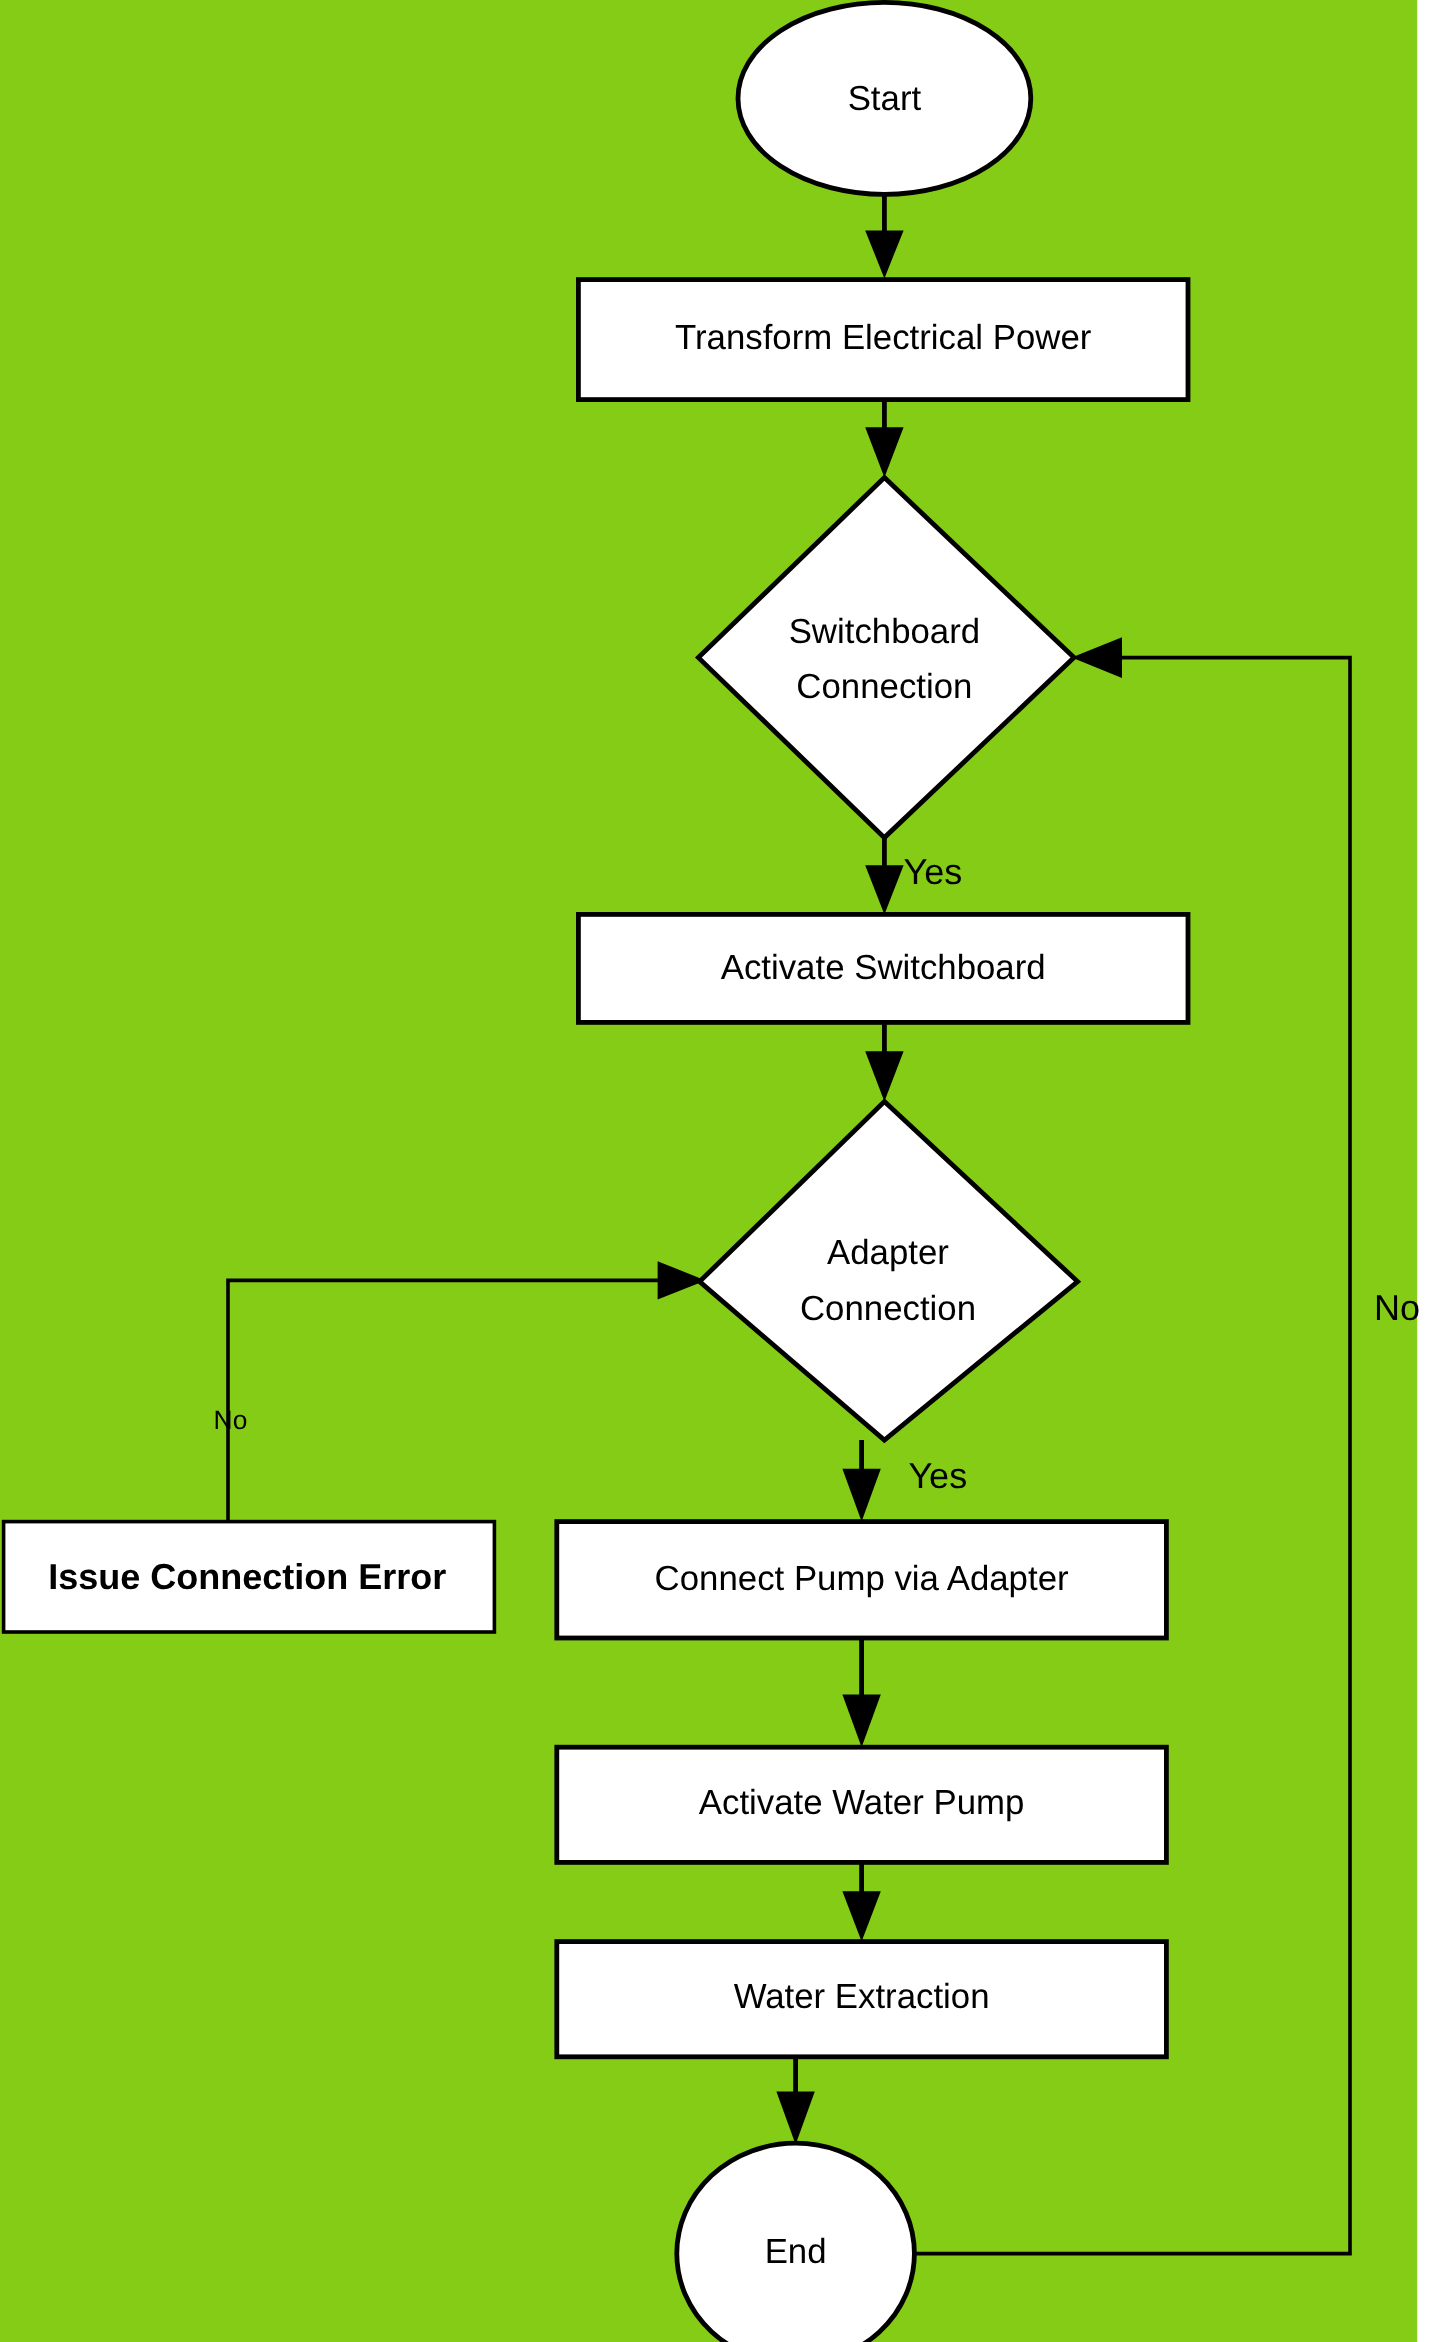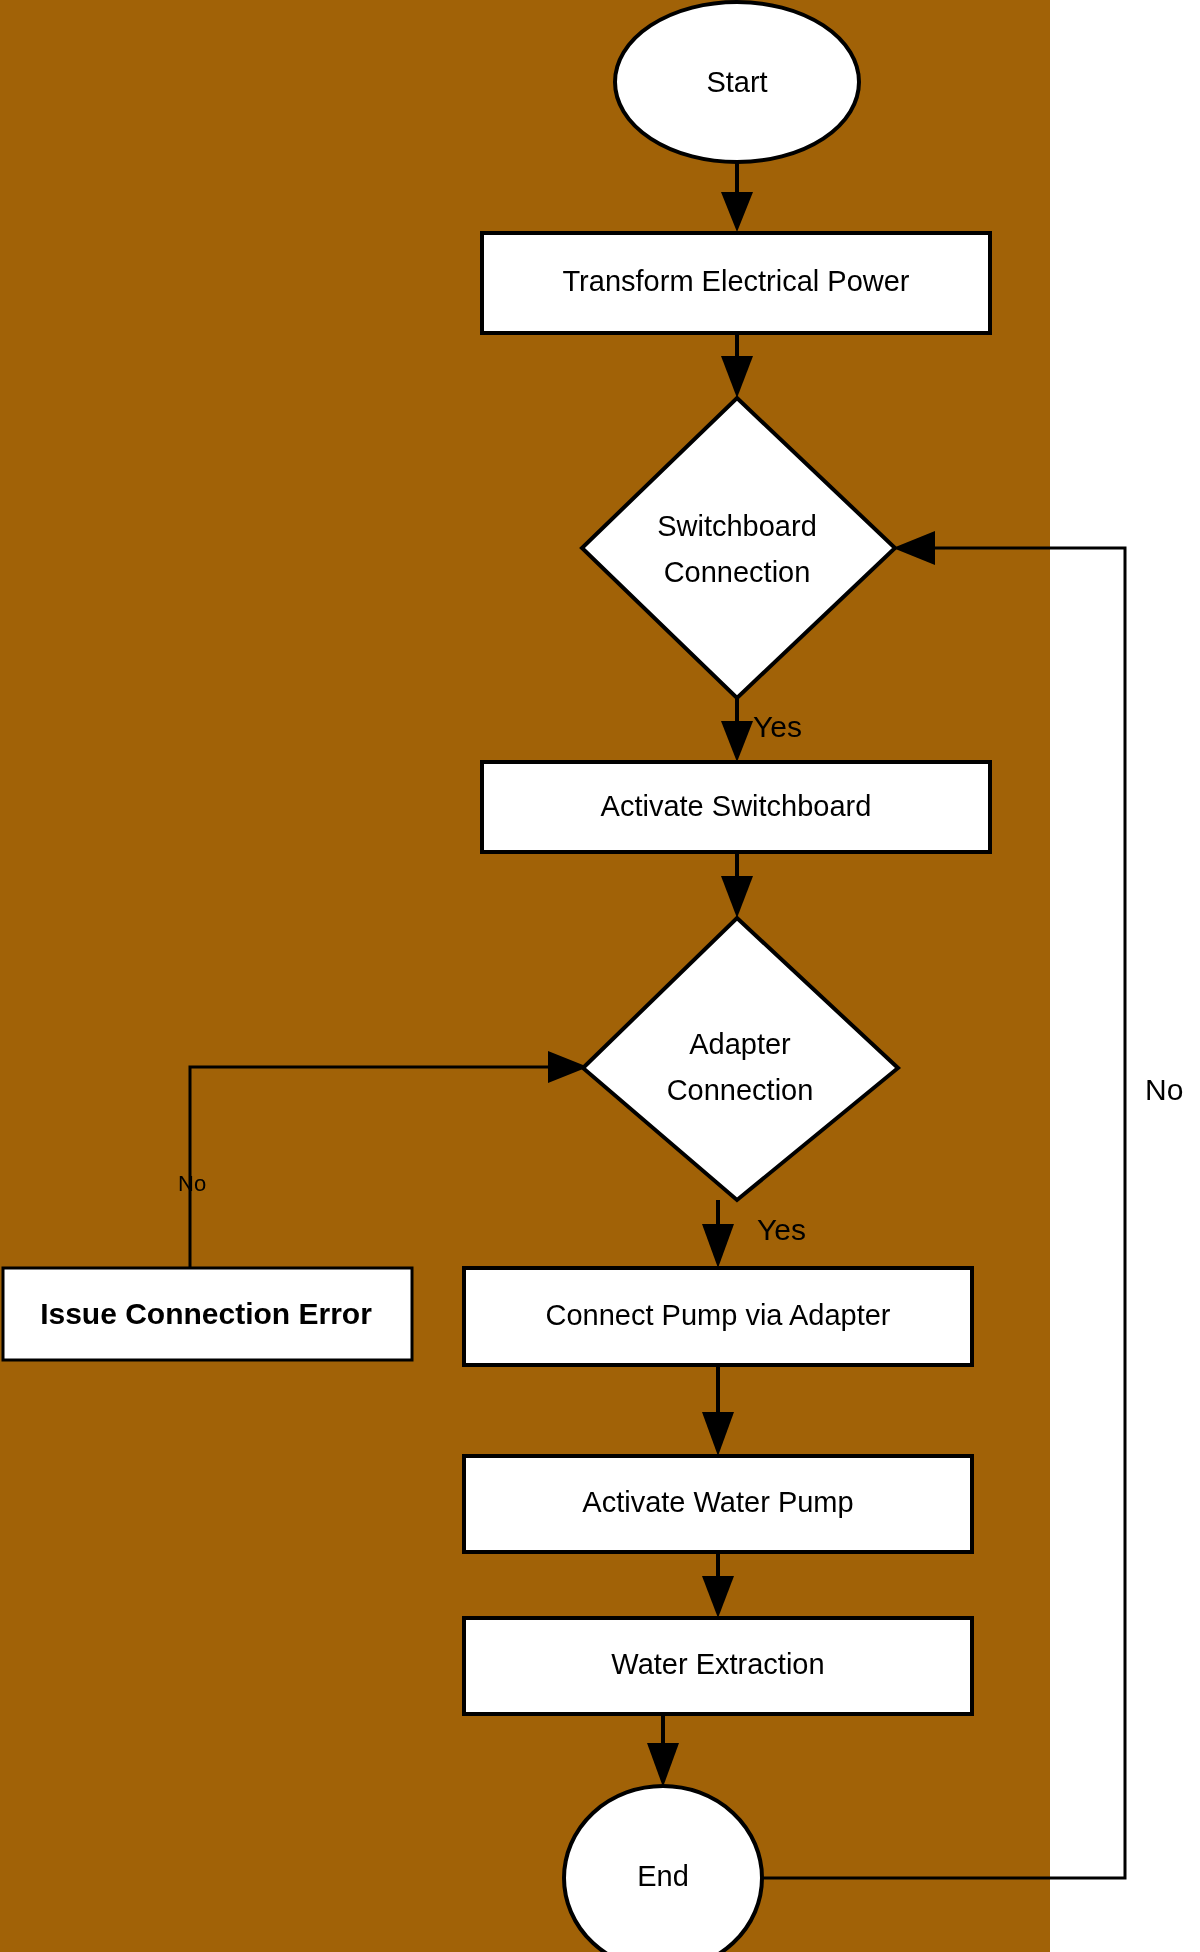--- a/index.html
+++ b/index.html
@@ -8,23 +8,23 @@
     background: #ffffff;
   }
   body {
     width: 1200px;
     height: 1952px;
     font-family: "Liberation Sans", sans-serif;
     overflow: hidden;
   }
   #flowchart-root {
     position: relative;
-    width: 1050px;
+    width: 1181px;
     height: 1952px;
-    background: #a16207;
+    background: #84cc16;
   }
   svg#flowchart-svg {
     display: block;
     width: 1200px;
     height: 1952px;
   }
   .node-shape {
     fill: #ffffff;
     stroke: #000000;
     stroke-width: 4;

